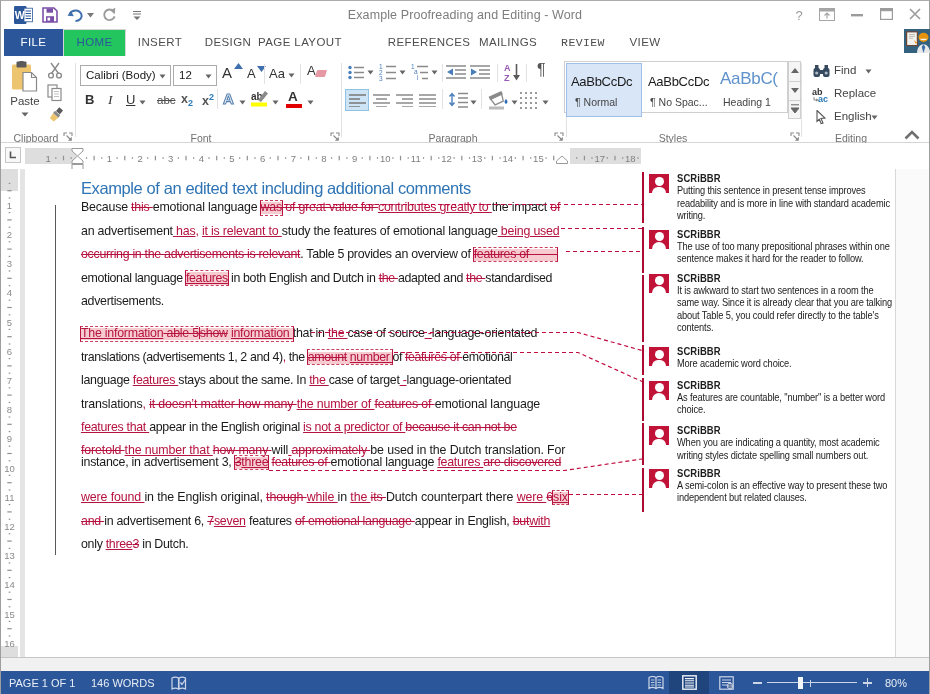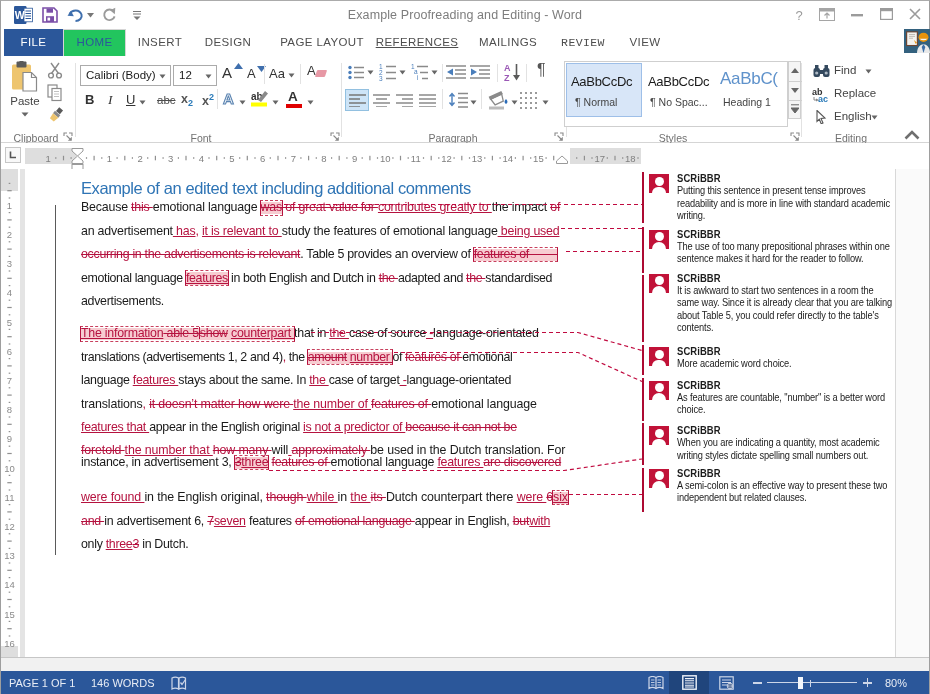--- a/index.html
+++ b/index.html
@@ -124,22 +124,22 @@
     <svg class="abs" style="left:908px;top:7px;" width="12" height="12" viewBox="0 0 12 12">
       <path d="M1 1 L11 11 M11 1 L1 11" stroke="#9b9b9b" stroke-width="1.6"></path>
     </svg>
   </div>
 
   <div id="tabrow">
     <div class="tab" id="tab-file">FILE</div>
     <div class="tab" id="tab-home" style="left:62px;width:63px;">HOME</div>
     <div class="tab" style="left:127px;width:64px;">INSERT</div>
     <div class="tab" style="left:193px;width:68px;">DESIGN</div>
-    <div class="tab" style="left:263px;width:100px;text-align:right;">PAGE LAYOUT</div>
-    <div class="tab" style="left:368px;width:96px;text-decoration:underline;">REFERENCES</div>
+    <div class="tab" style="left:249px;width:100px;">PAGE LAYOUT</div>
+    <div class="tab" style="left:380px;width:96px;">REFERENCES</div>
     <div class="tab" style="left:467px;width:80px;">MAILINGS</div>
     <div class="tab" style="left:549px;width:66px;font-family:Liberation Mono, monospace;">REVIEW</div>
     <div class="tab" style="left:617px;width:54px;">VIEW</div>
 
     <svg class="abs" style="left:903px;top:0px;" width="26" height="24" viewBox="0 0 26 26" preserveAspectRatio="none">
       <rect width="26" height="26" fill="#33617e"></rect>
       <rect x="2" y="2.5" width="12" height="16" fill="#6e4632"></rect>
       <rect x="3.2" y="3.7" width="9.6" height="13.6" fill="#f4f2ee"></rect>
       <path d="M5 6 h6 M5 8 h6 M5 10 h4" stroke="#b9b4ac" stroke-width="0.9"></path>
       <path d="M10 12 l3 3 l-1.5 1 z" fill="#e8930c"></path>
@@ -348,21 +348,21 @@
           <rect x="5" y="15" width="2" height="2"></rect>
           <rect x="10" y="15" width="2" height="2"></rect>
           <rect x="15" y="15" width="2" height="2"></rect>
         </g>
     </svg>
     <svg class="abs" style="left:541px;top:44px;" width="7" height="5" viewBox="0 0 7 5">
         <path d="M0.5 0.5 h6 l-3 4 z" fill="#666"></path>
       </svg>
     <div class="glabel" style="left:352px;width:200px;">Paragraph</div>
 
-    <div class="abs" style="left:563px;top:5px;width:224px;height:66px;border:1px solid #cfcfcf;background:#fff;">
+    <div class="abs" style="left:563px;top:5px;width:224px;height:52px;border:1px solid #cfcfcf;background:#fff;">
       <div class="abs" style="left:1px;top:1px;width:76px;height:54px;background:#d8e6f8;border:1.5px solid #9ebfe8;"></div>
       <div class="abs" style="left:6px;top:12px;width:70px;font-size:13px;color:#1a1a1a;letter-spacing:-0.3px;">AaBbCcDc</div>
       <div class="abs" style="left:10px;top:34px;font-size:10.5px;color:#444;">¶ Normal</div>
       <div class="abs" style="left:83px;top:12px;width:70px;font-size:13px;color:#1a1a1a;letter-spacing:-0.3px;">AaBbCcDc</div>
       <div class="abs" style="left:85px;top:34px;font-size:10.5px;color:#444;">¶ No Spac...</div>
       <div class="abs" style="left:155px;top:7px;width:70px;font-size:17px;color:#5f92cb;letter-spacing:-0.3px;">AaBbC(</div>
       <div class="abs" style="left:158px;top:34px;font-size:10.5px;color:#444;">Heading 1</div>
     </div>
     <div class="abs" style="left:787px;top:5px;width:13px;height:58px;border:1px solid #cfcfcf;background:#f5f5f5;">
       <svg class="abs" style="left:2px;top:6px;" width="8" height="6" viewBox="0 0 8 6">
@@ -601,24 +601,24 @@
     <div class="abs" style="left:54px;top:36px;width:1px;height:350px;background:#5a5a5a;"></div>
 
     <div class="hline" style="left:80px;top:11px;font-size:16.5px;color:#2e74b5;letter-spacing:-0.4px;">Example of an edited text including additional comments</div>
 
     <div class="hline" style="top:30.4px;letter-spacing:-0.2px;">Because <span class="del">this </span>emotional language <span class="box del">was</span><span class="del"> of great value for </span><span class="ins">contributes greatly to </span>the impact <span class="del">of</span></div>
     <div class="hline" style="top:53.8px;letter-spacing:-0.2px;">an advertisement<span class="ins"> has</span><span class="insn">,</span> <span class="ins">it is relevant to </span>study the features of emotional language<span class="ins"> being used</span></div>
     <div class="hline" style="top:77.2px;"><span class="del">occurring in the advertisements is relevant</span>. Table 5 provides an overview of <span class="box del">features of&nbsp;&nbsp;&nbsp;&nbsp;&nbsp;&nbsp;&nbsp;&nbsp;&nbsp;</span></div>
     <div class="hline" style="top:100.6px;letter-spacing:-0.35px;">emotional language <span class="box ins">features</span> in both English and Dutch in <span class="del">the </span>adapted and <span class="del">the </span>standardised</div>
     <div class="hline" style="top:124px;">advertisements.</div>
 
-    <div class="hline" style="top:156.4px;letter-spacing:-0.25px;"><span class="box"><span class="ins">The information</span><span class="del"> able 5</span><span class="vb"></span><span class="del">show</span> <span class="ins">counterpart </span></span>that in <span class="ins">the </span>case of source<span class="ins"> -</span>language-orientated</div>
+    <div class="hline" style="top:156.4px;letter-spacing:-0.25px;"><span class="box"><span class="ins">The information</span><span class="del"> able 5</span><span class="vb"></span><span class="del">show</span> <span class="ins">information </span></span>that in <span class="ins">the </span>case of source<span class="ins"> -</span>language-orientated</div>
     <div class="hline" style="top:179.8px;letter-spacing:-0.4px;">translations (advertisements 1, 2 and 4)<span class="insn">,</span> the <span class="box"><span class="del">amount</span> <span class="ins">number </span></span>of <span class="del">features of </span>emotional</div>
     <div class="hline" style="top:203.2px;">language <span class="ins">features </span>stays about the same. In <span class="ins">the </span>case of target<span class="ins"> -</span>language-orientated</div>
-    <div class="hline" style="top:226.6px;letter-spacing:-0.15px;">translations<span class="insn">,</span> <span class="del">it doesn’t matter how were </span><span class="ins">the number of </span><span class="del">features of </span>emotional language</div>
+    <div class="hline" style="top:226.6px;letter-spacing:-0.15px;">translations<span class="insn">,</span> <span class="del">it doesn’t matter how many </span><span class="ins">the number of </span><span class="del">features of </span>emotional language</div>
     <div class="hline" style="top:250px;"><span class="ins">features that </span>appear in the English original <span class="ins">is not a predictor of </span><span class="del">because it can not be</span></div>
     <div class="hline" style="top:273.4px;letter-spacing:-0.13px;text-align:center;"><span class="del">foretold </span><span class="ins">the number that </span><span class="del">how many </span>will<span class="ins"> </span><span class="del">approximately </span>be used in the Dutch translation. For</div>
     <div class="hline" style="top:285px;letter-spacing:-0.25px;">instance, in advertisement 3, <span class="box"><span class="del">3</span><span class="ins">three</span></span> <span class="del">features of </span>emotional language <span class="ins">features </span><span class="del">are discovered</span></div>
     <div class="hline" style="top:320.2px;letter-spacing:-0.12px;"><span class="ins">were found </span>in the English original, <span class="del">though </span><span class="ins">while </span>in <span class="ins">the </span><span class="del">its </span>Dutch counterpart there <span class="ins">were </span><span class="del">6</span><span class="box ins">six</span></div>
     <div class="hline" style="top:343.6px;letter-spacing:-0.25px;"><span class="del">and </span>in advertisement 6, <span class="del">7</span><span class="ins">seven</span> features <span class="del">of emotional language </span>appear in English, <span class="del">but</span><span class="ins">with</span></div>
     <div class="hline" style="top:367px;">only <span class="ins">three</span><span class="del">3</span> in Dutch.</div>
 
     <svg class="abs" style="left:0;top:0;" width="930" height="488" viewBox="0 0 930 488">
       <g stroke="#c00a3f" stroke-width="1.2" fill="none" stroke-dasharray="4 3">
         <path d="M283 35.5 H641"></path>

